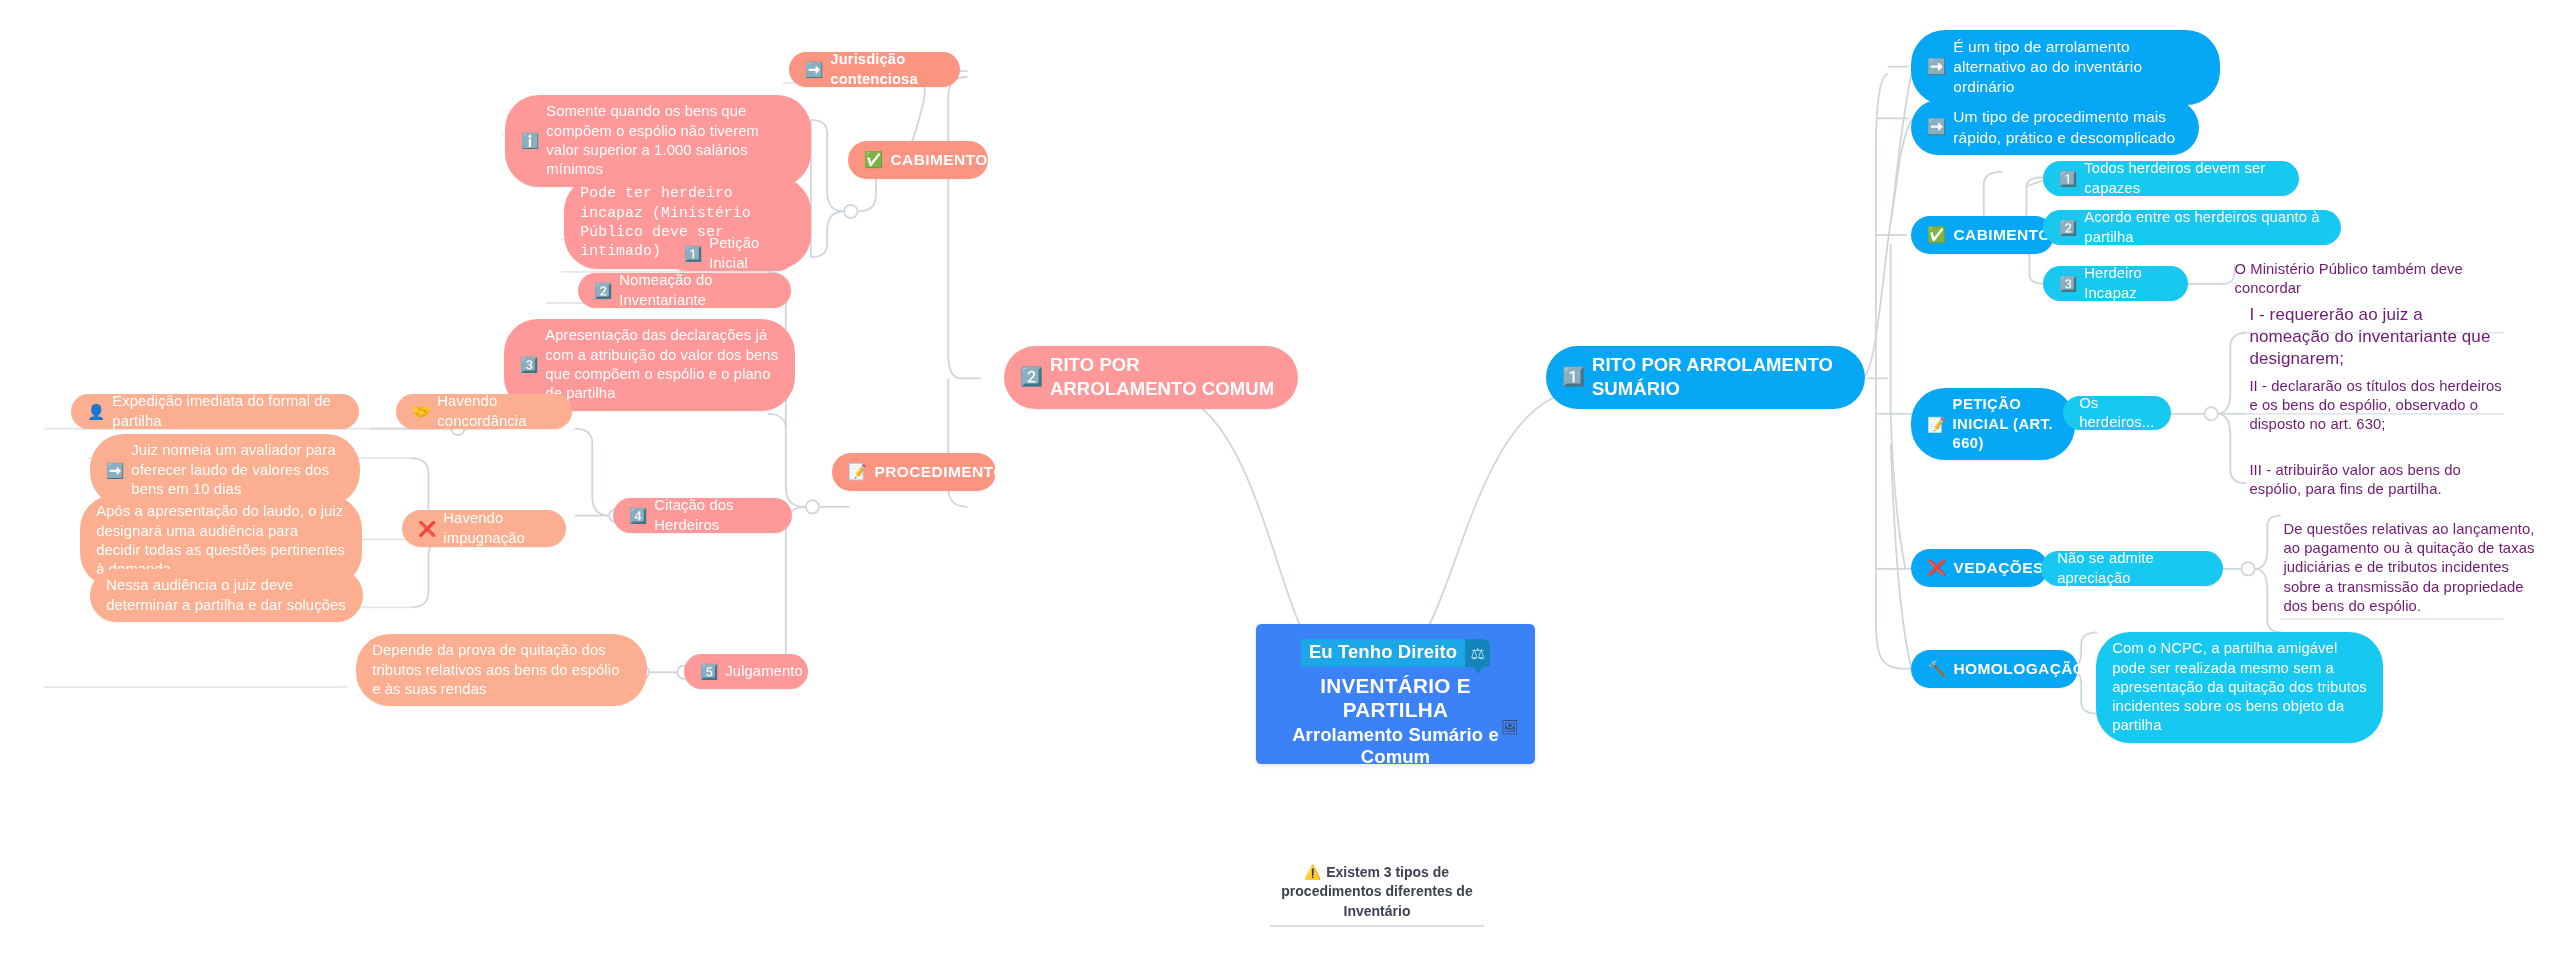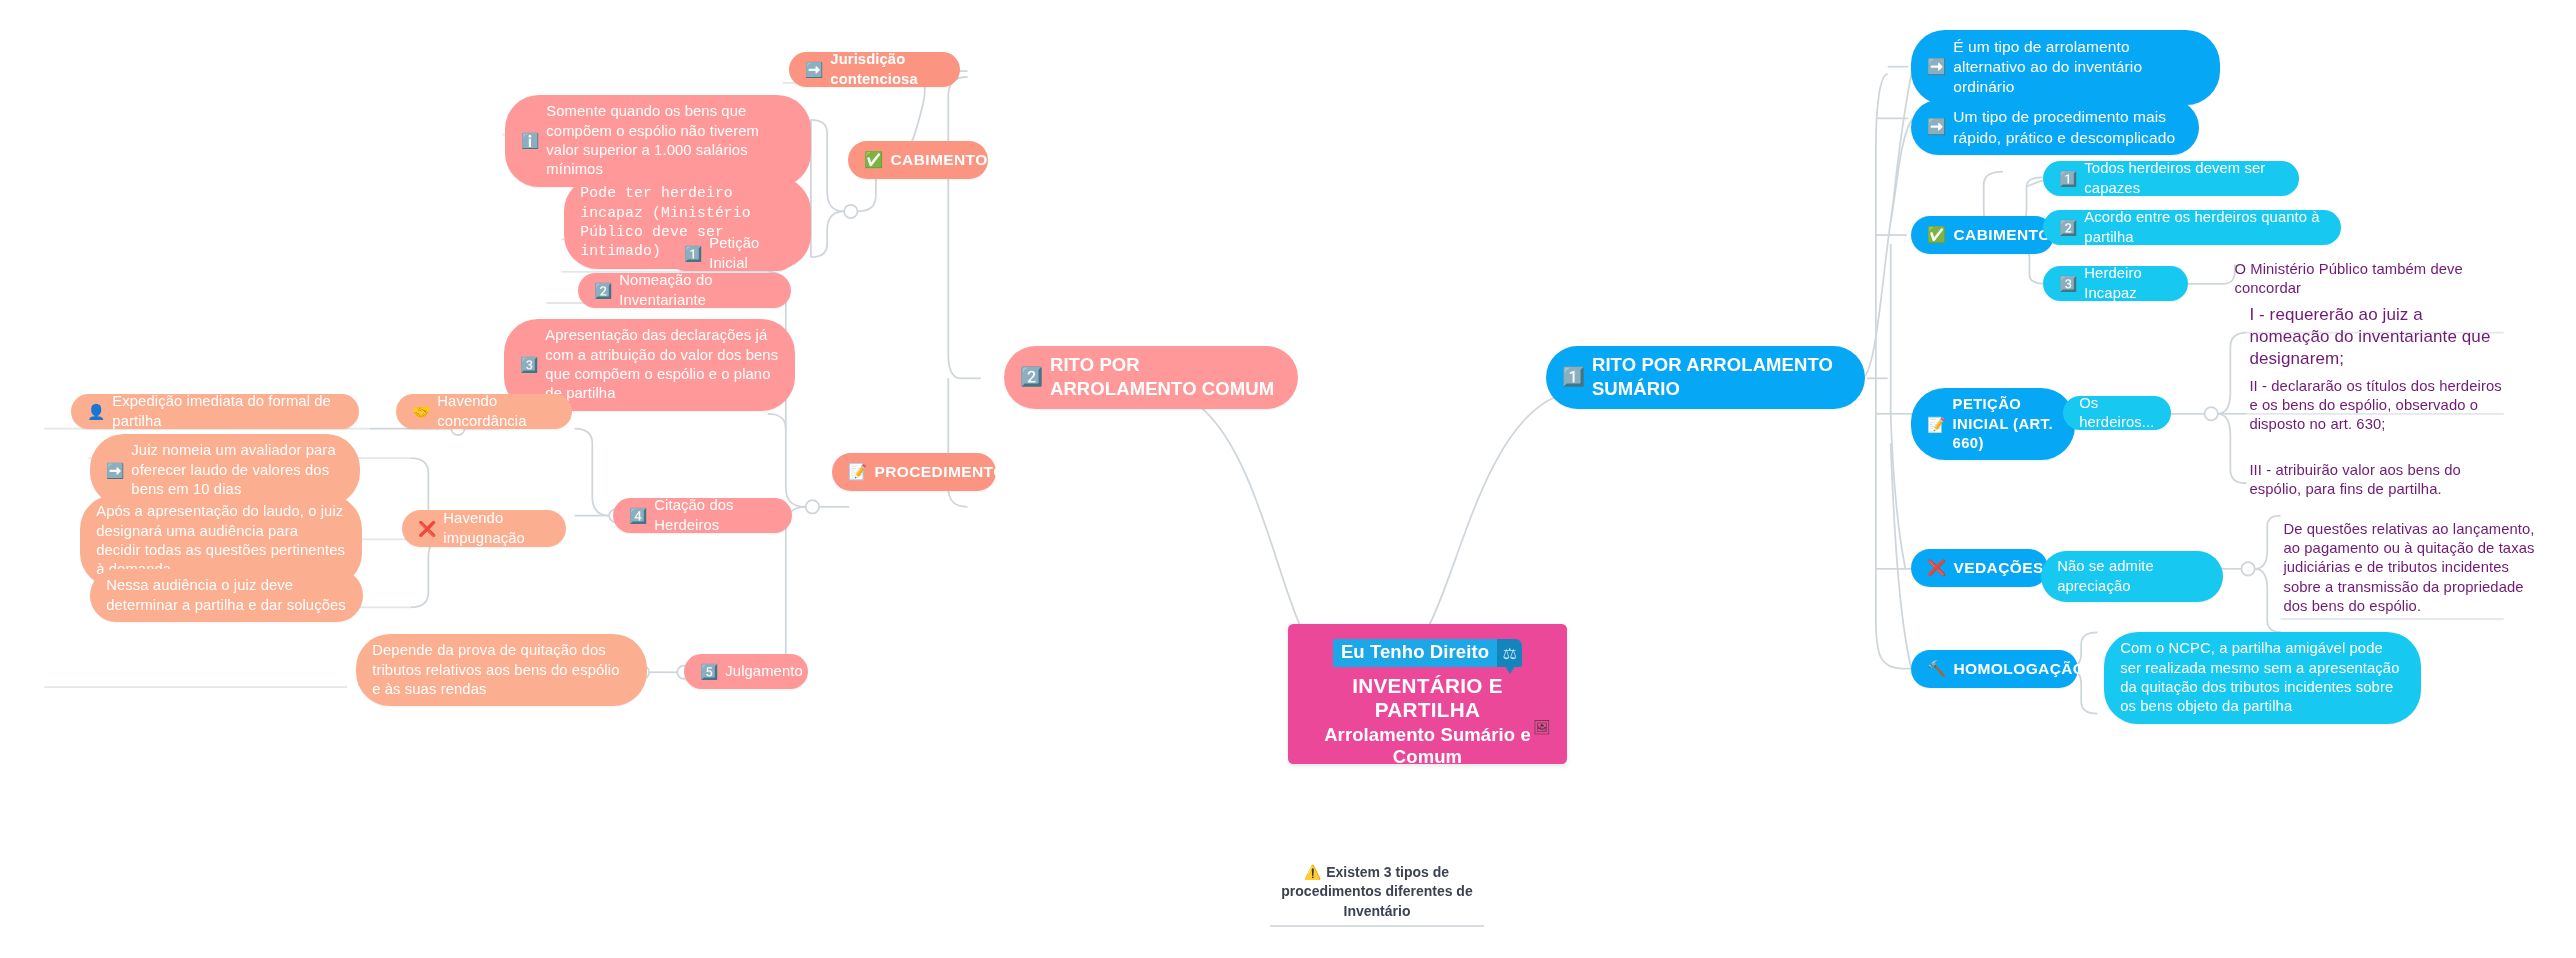--- a/index.html
+++ b/index.html
@@ -43,27 +43,26 @@
   
   .c-plain{background:transparent;color:#701a75;}
   .cap{font-weight:bold;letter-spacing:0.4px;}
 
   
   .node.sh{box-shadow:0 2.2px 0 -0.7px rgba(0,0,0,0.045);}
 
   
   #center{
     position:absolute;
-    background:#ec4899;
+    background:#3b82f6;
     border-radius:5.2px;
     box-sizing:border-box;
     text-align:center;
     padding:10.3px 13.3px 14.8px 13.3px;
     box-shadow:0 1.5px 4.4px rgba(0,0,0,.10);
-    margin-left:32px;
   }
   #center .logo{
     display:inline-flex;align-items:center;
     margin:4.4px 0 7.4px 0;
   }
   #center .logo .txt{
     background:#1CA7E8;color:#fff;font-weight:bold;font-size:18.5px;
     padding:4.4px 8.1px 5.2px 8.1px;letter-spacing:0.1px;line-height:1;
   }
   #center .logo .bub{
@@ -285,34 +284,34 @@
   </div>
   <div class="node c-plain" style="left:2245px;top:458px;width:260px;font-size:14.8px;padding:3px 4.4px;">
     <span class="tx">III - atribuirão valor aos bens do espólio, para fins de partilha.</span>
   </div>
 
   <div class="node c-blue sh cap" style="left:1911px;top:549px;width:137px;height:38px;font-size:15.5px;">
     <span class="ic">❌</span>
     <span class="tx">VEDAÇÕES</span>
   </div>
 
-  <div class="node c-cyan sh" style="left:2041px;top:551px;width:182px;height:51px;font-size:14.8px;">
+  <div class="node c-cyan sh" style="left:2041px;top:551px;width:182px;height:35px;font-size:14.8px;">
     <span class="tx">Não se admite apreciação</span>
   </div>
 
   <div class="node c-plain" style="left:2279px;top:517px;width:260px;font-size:14.8px;padding:3px 4.4px;">
     <span class="tx">De questões relativas ao lançamento, ao pagamento ou à quitação de taxas judiciárias e de tributos incidentes sobre a transmissão da propriedade dos bens do espólio.</span>
   </div>
 
   <div class="node c-blue sh cap" style="left:1911px;top:650px;width:167px;height:38px;font-size:15.5px;">
     <span class="ic">🔨</span>
     <span class="tx">HOMOLOGAÇÃO</span>
   </div>
 
-  <div class="node c-cyan sh" style="left:2096px;top:632px;width:317px;font-size:14.8px;margin-left:8px;">
+  <div class="node c-cyan sh" style="left:2096px;top:632px;width:287px;font-size:14.8px;">
     <span class="tx">Com o NCPC, a partilha amigável pode ser realizada mesmo sem a apresentação da quitação dos tributos incidentes sobre os bens objeto da partilha</span>
   </div>
 
   <div class="node c-pink sh" style="left:1004px;top:346px;width:294px;font-size:18.5px;font-weight:bold;">
     <span class="ic">2️⃣</span>
     <span class="tx">RITO POR ARROLAMENTO COMUM</span>
   </div>
 
   <div class="node c-pink2 sh" style="left:789px;top:52px;width:171px;height:35px;font-size:14.8px;font-weight:bold;">
     <span class="ic">➡️</span>

